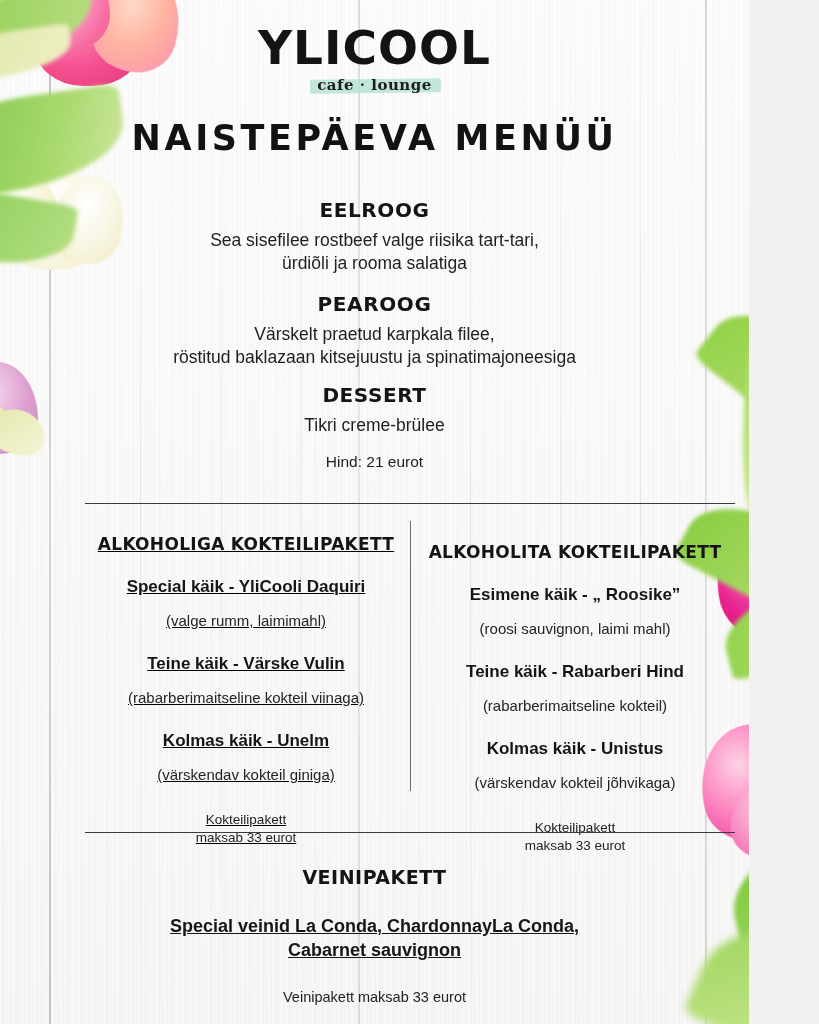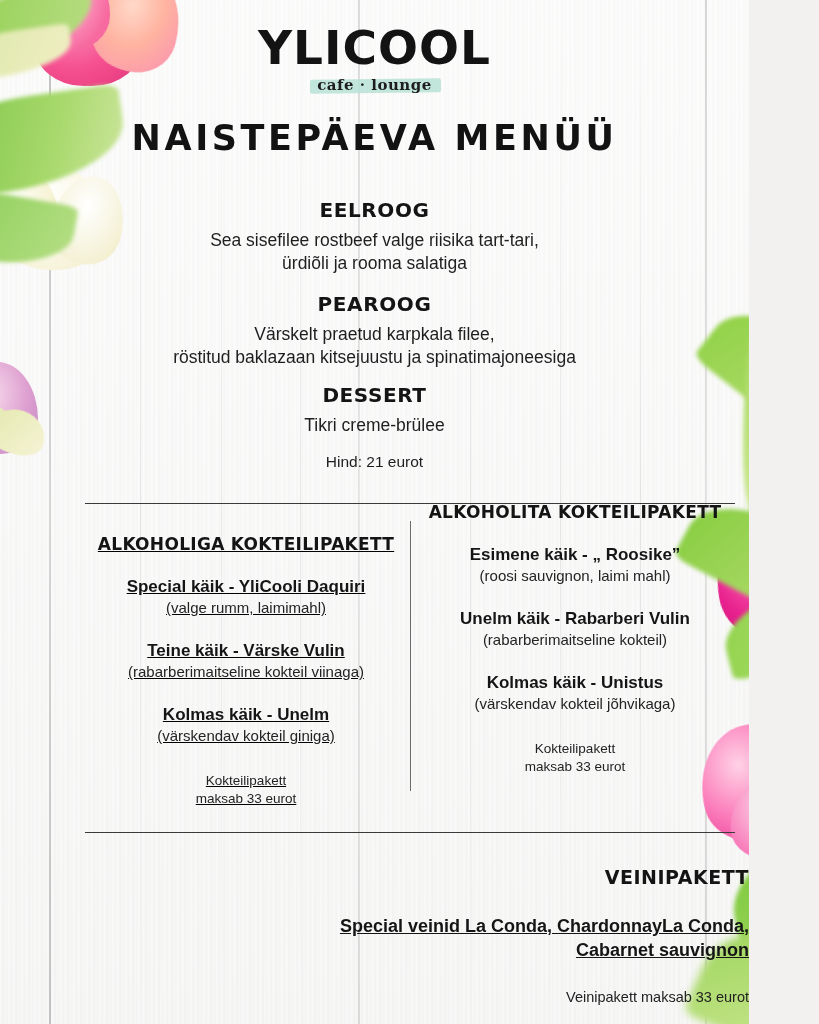--- a/index.html
+++ b/index.html
@@ -110,21 +110,21 @@
   .pkg-title {
     font-family:"DejaVu Sans", sans-serif;
     font-size:17px; font-weight:bold;
     letter-spacing:.3px; color:#141414;
   }
   .pkg-item { margin-top:22px; }
   .pkg-item-name {
     font-size:17px; font-weight:bold; color:#151515; line-height:1.25;
   }
   .pkg-item-desc {
-    font-size:15px; color:#232323; line-height:1.25; margin-top:2px;
+    font-size:15px; color:#232323; line-height:1.25; margin-top:15px;
   }
   .pkg-price {
     margin-top:26px; font-size:13.5px; color:#232323; line-height:1.35;
   }
 
   .wine { position:absolute; left:0; right:0; text-align:center; }
   .wine-title {
     font-family:"DejaVu Sans", sans-serif;
     font-size:19px; font-weight:bold; letter-spacing:.5px; color:#141414;
   }
@@ -245,43 +245,43 @@
       <div class="pkg-item">
         <div class="pkg-item-name">Kolmas käik - Unelm</div>
         <div class="pkg-item-desc">(värskendav kokteil giniga)</div>
       </div>
       <div class="pkg-price">
         <div>Kokteilipakett</div>
         <div>maksab 33 eurot</div>
       </div>
     </div>
 
-    <div class="pkg-col" style="left:414px; top:502px; width:322px;">
+    <div class="pkg-col" style="left:414px; top:542px; width:322px;">
       <div class="pkg-title">ALKOHOLITA KOKTEILIPAKETT</div>
       <div class="pkg-item">
         <div class="pkg-item-name">Esimene käik - „ Roosike”</div>
         <div class="pkg-item-desc">(roosi sauvignon, laimi mahl)</div>
       </div>
       <div class="pkg-item">
-        <div class="pkg-item-name">Unelm käik - Rabarberi Vulin</div>
+        <div class="pkg-item-name">Teine käik - Rabarberi Hind</div>
         <div class="pkg-item-desc">(rabarberimaitseline kokteil)</div>
       </div>
       <div class="pkg-item">
         <div class="pkg-item-name">Kolmas käik - Unistus</div>
         <div class="pkg-item-desc">(värskendav kokteil jõhvikaga)</div>
       </div>
       <div class="pkg-price">
         <div>Kokteilipakett</div>
         <div>maksab 33 eurot</div>
       </div>
     </div>
 
     <div class="divider" style="left:85px; width:650px; top:832px;"></div>
 
-    <div class="wine" style="top:866px;text-align:right;">
+    <div class="wine" style="top:866px;">
       <div class="wine-title">VEINIPAKETT</div>
       <div class="wine-desc">
         <div>Special veinid La Conda, ChardonnayLa Conda,</div>
         <div>Cabarnet sauvignon</div>
       </div>
       <div class="wine-price">Veinipakett maksab 33 eurot</div>
     </div>
 
   </div>
 </div>

